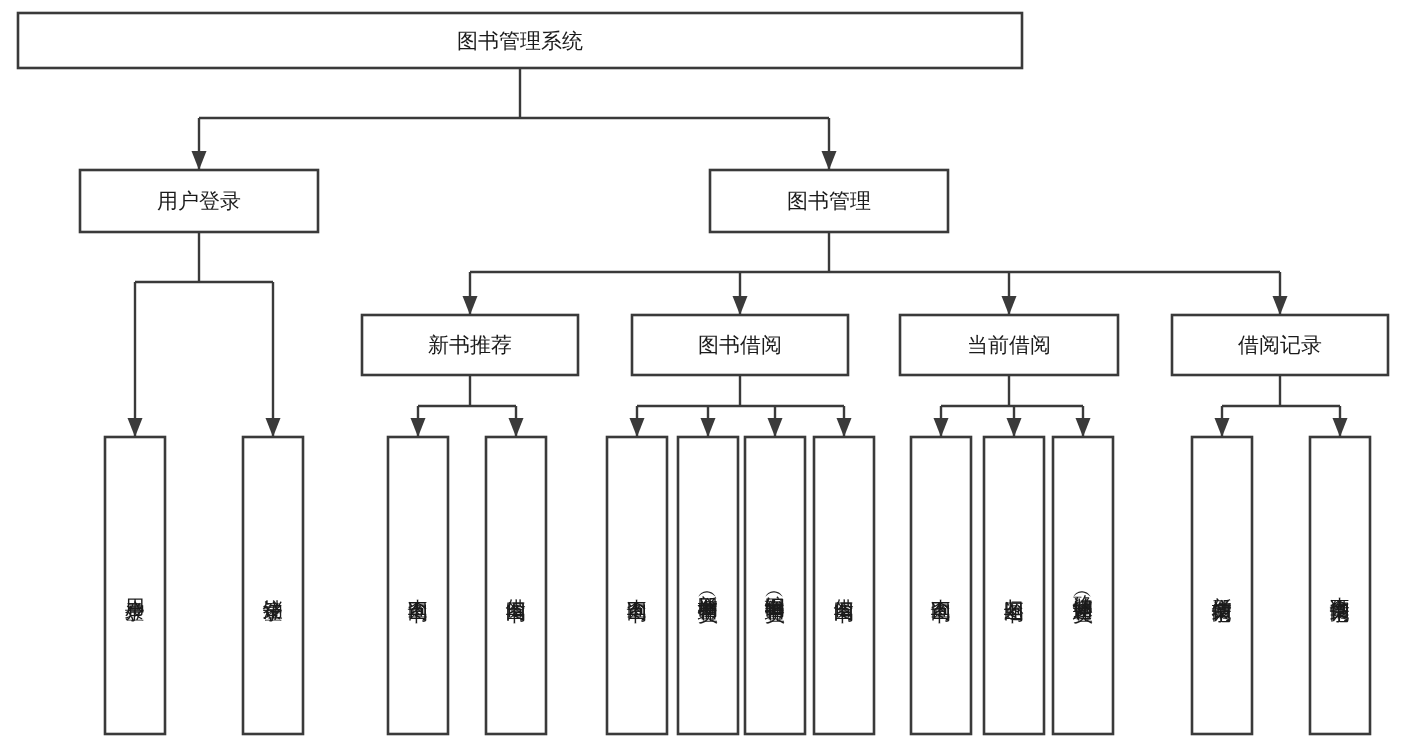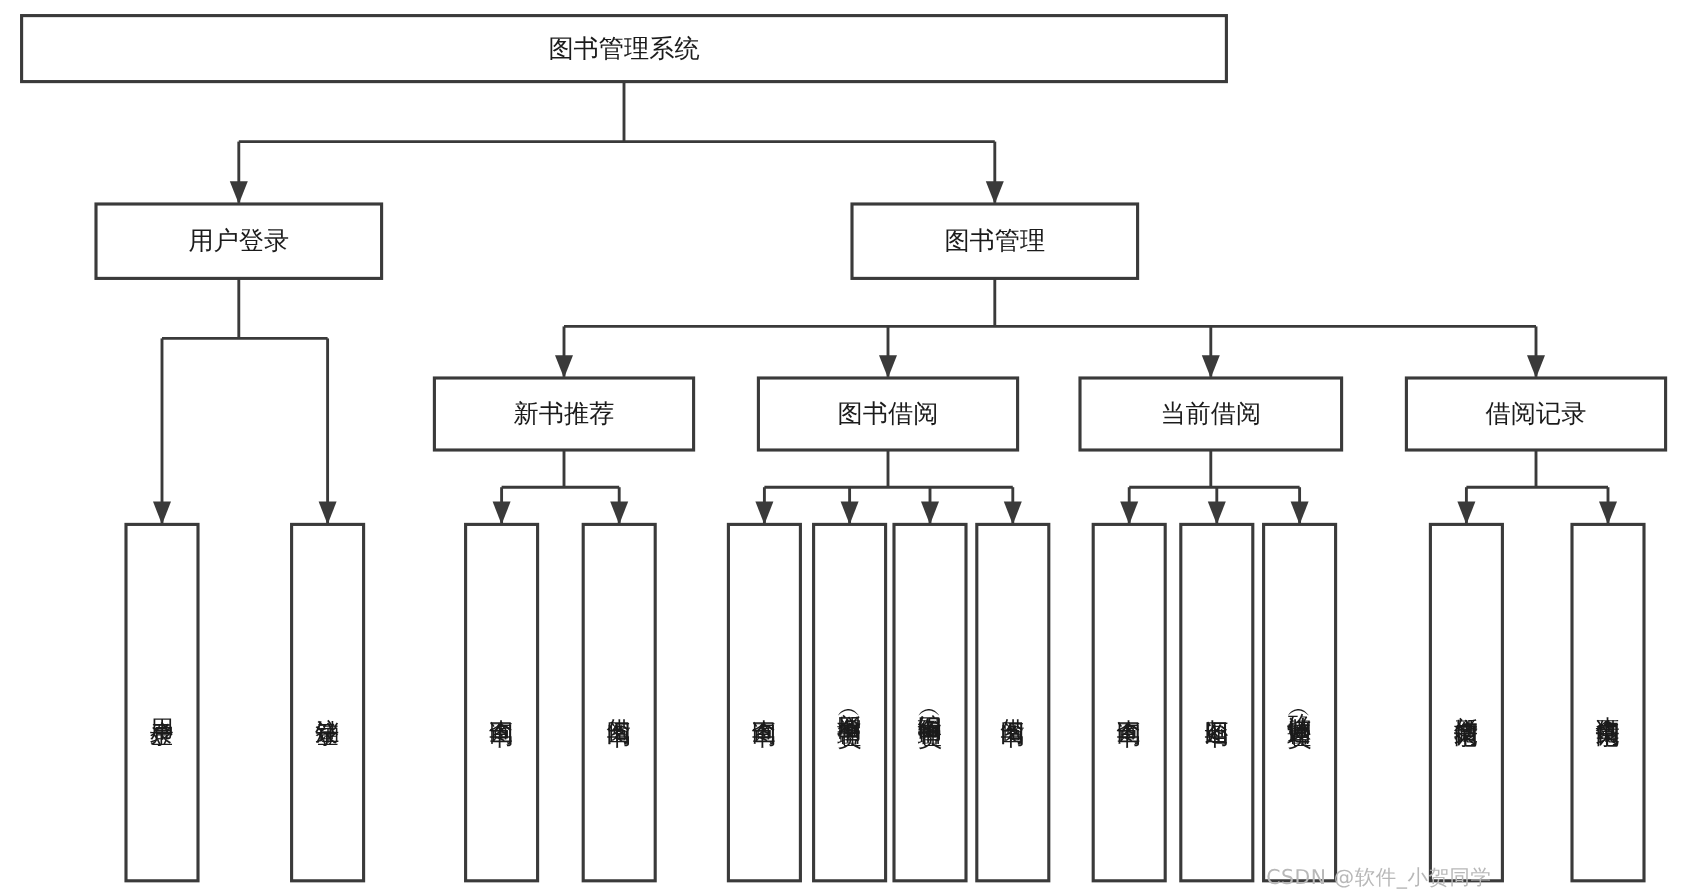--- a/index.html
+++ b/index.html
@@ -172,14 +172,13 @@
       <div class="leaf-label-v" style="left: 607px; top: 443px; width: 60px; height: 285px; display: flex; align-items: center; justify-content: center;">查询图书</div>
       <div class="leaf-label-v" style="left: 678px; top: 443px; width: 60px; height: 285px; display: flex; align-items: center; justify-content: center;">新增图书（管理员）</div>
       <div class="leaf-label-v" style="left: 745px; top: 443px; width: 60px; height: 285px; display: flex; align-items: center; justify-content: center;">编辑图书（管理员）</div>
       <div class="leaf-label-v" style="left: 814px; top: 443px; width: 60px; height: 285px; display: flex; align-items: center; justify-content: center;">借阅图书</div>
       <div class="leaf-label-v" style="left: 911px; top: 443px; width: 60px; height: 285px; display: flex; align-items: center; justify-content: center;">查询图书</div>
       <div class="leaf-label-v" style="left: 984px; top: 443px; width: 60px; height: 285px; display: flex; align-items: center; justify-content: center;">归还图书</div>
       <div class="leaf-label-v" style="left: 1053px; top: 443px; width: 60px; height: 285px; display: flex; align-items: center; justify-content: center;">确认归还（管理员）</div>
       <div class="leaf-label-v" style="left: 1192px; top: 443px; width: 60px; height: 285px; display: flex; align-items: center; justify-content: center;">新增借阅记录</div>
       <div class="leaf-label-v" style="left: 1310px; top: 443px; width: 60px; height: 285px; display: flex; align-items: center; justify-content: center;">查询借阅记录</div>
     </div>
-  <div class="watermark">CSDN @软件_小贺同学</div>
 </div>
 
 </body></html>

